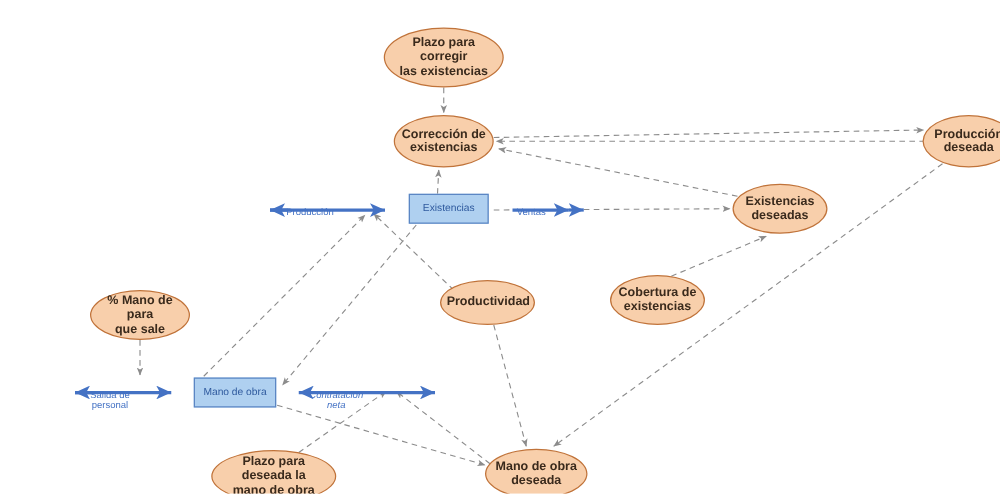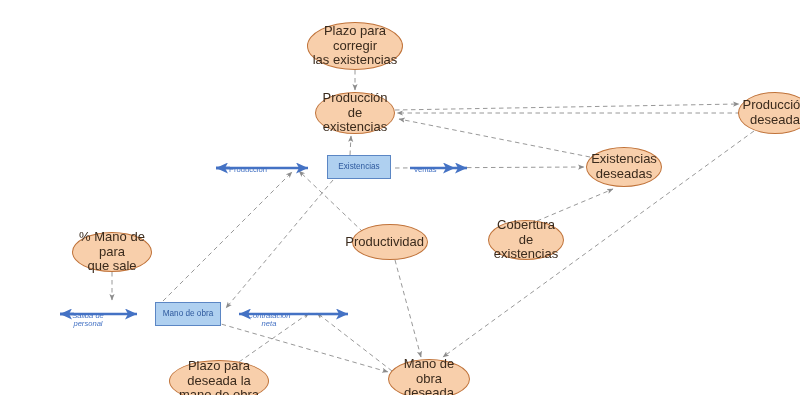--- a/index.html
+++ b/index.html
@@ -33,22 +33,23 @@
     text-align: center;
     line-height: 1.12;
     white-space: pre-line;
     user-select: none;
   }
   .aux {
     border: 1.2px solid #C0733A;
     background: #F8CFAB;
     border-radius: 50%;
     color: #3a2a1c;
-    font-size: 13px;
+    font-size: 10px;
     padding: 2px 3px;
+    font-weight: bold;
   }
   .stock {
     border: 1.3px solid #5B86C4;
     background: #AFD0F0;
     color: #2F5A9E;
     font-size: 8.2px;
   }
   .flow-label {
     position: absolute;
     color: #4472C4;
@@ -104,21 +105,21 @@
       <path d="M320,314 L348,314" marker-end="url(#flowArrow)"></path>
     </g>
   </svg>
 
   <div class="node aux" style="left:307px; top:22px; width:96px; height:48px;">
     <span>Plazo para corregir
 las existencias</span>
   </div>
 
   <div class="node aux" style="left:315px; top:92px; width:80px; height:42px;">
-    <span>Producción de
+    <span>Corrección de
 existencias</span>
   </div>
 
   <div class="node aux" style="left:738px; top:92px; width:74px; height:42px;">
     <span>Producción
 deseada</span>
   </div>
 
   <div class="node aux" style="left:586px; top:147px; width:76px; height:40px;">
     <span>Existencias
@@ -158,21 +159,21 @@
   </div>
 
   <div class="flow-label" style="left:222px; top:157px; width:52px;">
     <span>Producción</span>
   </div>
 
   <div class="flow-label" style="left:404px; top:157px; width:42px;">
     <span>Ventas</span>
   </div>
 
-  <div class="flow-label" style="left:62px; top:303px; width:52px;font-style:italic;">
+  <div class="flow-label" style="left:62px; top:303px; width:52px;">
     <span>Salida de
 personal</span>
   </div>
 
   <div class="flow-label" style="left:238px; top:303px; width:62px;font-style:italic;">
     <span>Contratación
 neta</span>
   </div>
 
 </div>

